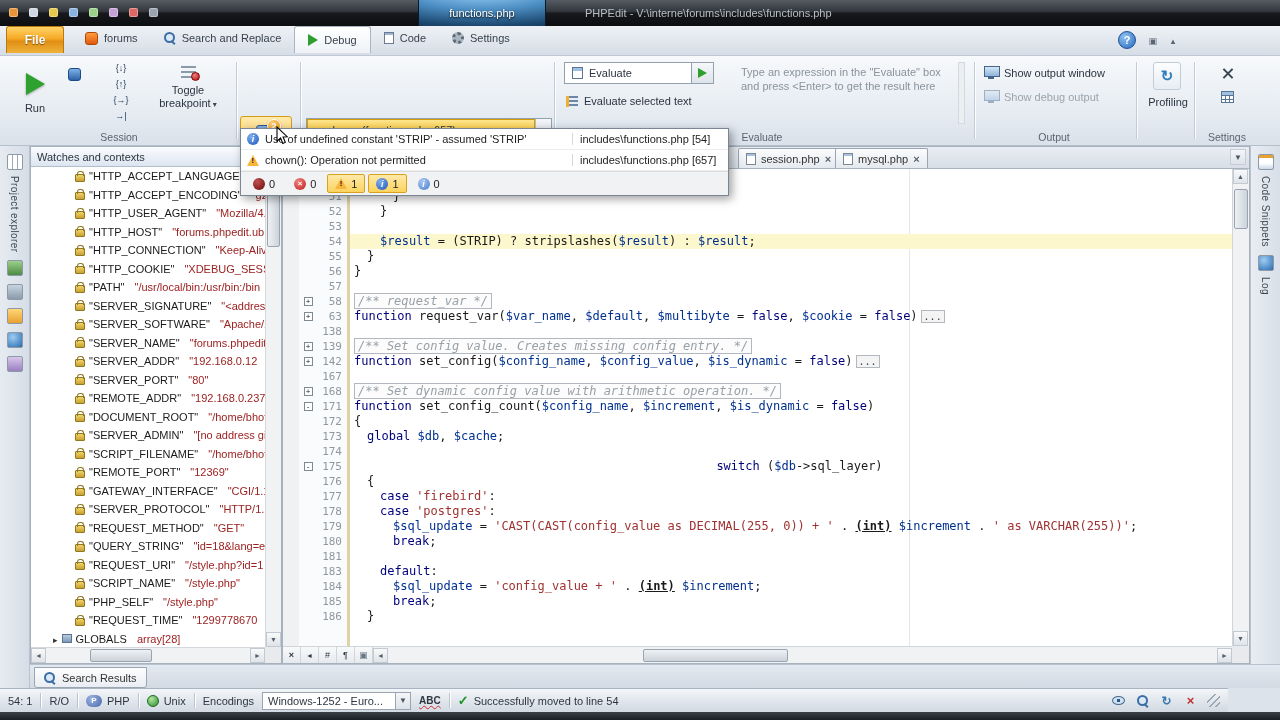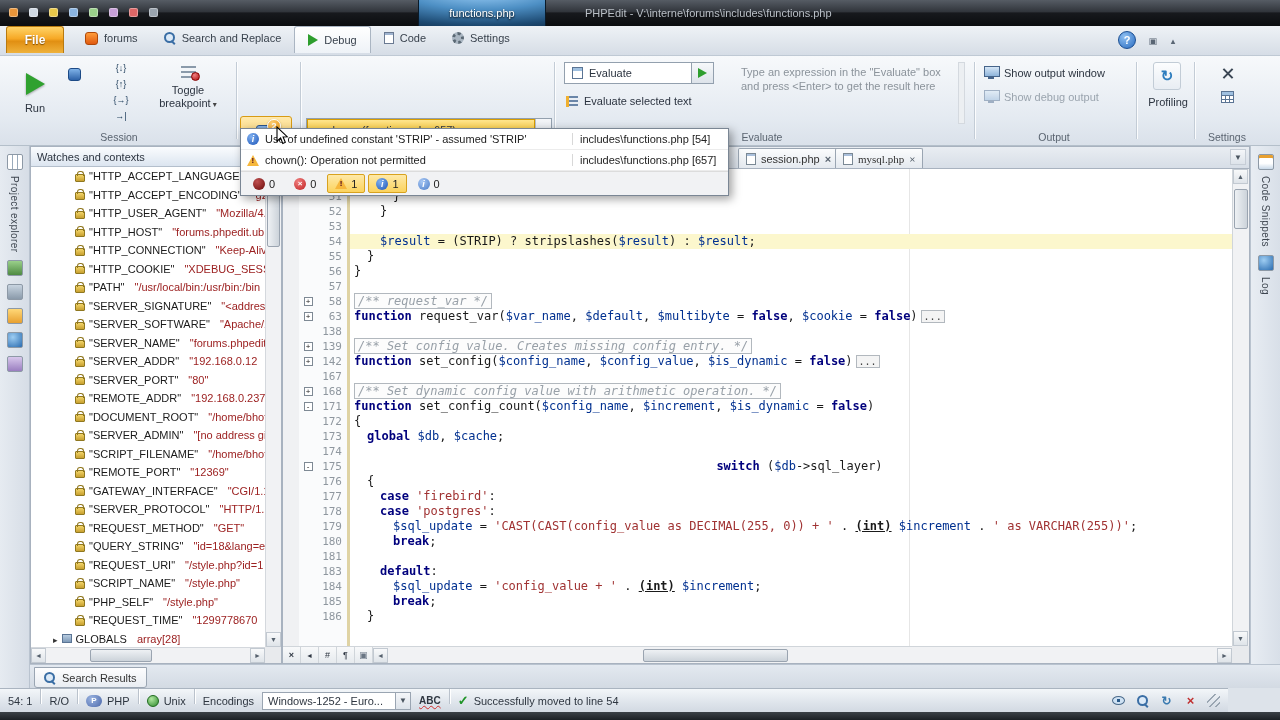--- a/index.html
+++ b/index.html
@@ -167,21 +167,21 @@
   .guide{position:absolute;left:626px;top:0;bottom:0;width:1px;background:#e6e6e6}
   .code-lines{position:absolute;left:0;top:20px;right:0}
   .cline{display:flex;height:15px;line-height:15px;font-family:"DejaVu Sans Mono",monospace;font-size:12px;white-space:pre}
   .bm{width:16px;flex:none}
   .foldm{width:14px;flex:none;display:flex;align-items:center;justify-content:center;margin-left:2px}
   .foldbox{width:9px;height:9px;border:1px solid #7e8994;background:#fff;font-size:8px;line-height:7px;text-align:center;color:#222;font-family:"Liberation Sans",sans-serif}
   .lnum{width:32px;flex:none;text-align:right;padding-right:5px;color:#8f979f;font-size:11px}
   .csep{width:3px;flex:none}
   .ltext{flex:1;color:#1a1a1a}
   .cline.hl .ltext{background:#fcf7cd}
-  .sg-k{color:#00007d;font-weight:bold}
+  .sg-k{color:#00007d;font-weight:normal}
   .sg-v{color:#003090}
   .sg-s{color:#a03232}
   .sg-c{color:#8a98a8;font-style:italic}
   .sg-p{color:#1a1a1a}
   .sg-cast{color:#1a1a1a;font-weight:bold;text-decoration:underline}
   .sg-foldc{color:#98a0a8;font-style:italic;border:1px solid #b2b8be;background:#fcfcfc;padding:0 3px}
   .sg-dots{border:1px solid #b2b8be;background:#f4f4f4;color:#444;padding:0 2px;margin-left:3px;font-size:10px}
   .evs{position:absolute;right:0;top:22px;width:17px;bottom:17px;background:#f1f2f4;border-left:1px solid #d0d5da}
   .ehs{position:absolute;left:0;bottom:0;right:17px;height:17px;background:#f1f2f4;border-top:1px solid #d0d5da;display:flex;align-items:center}
   .mb{width:18px;height:16px;flex:none;display:flex;align-items:center;justify-content:center;font-size:9px;color:#2c3440;
@@ -198,21 +198,21 @@
     background:linear-gradient(90deg,#e8edf3,#d8dfe8);border-left:1px solid #b9c3cf;display:flex;flex-direction:column;align-items:center}
   .rs-i{width:16px;height:16px;margin-top:8px;border:1px solid #8d99a6;border-radius:2px;flex:none}
   .rsi1{background:linear-gradient(#fff 60%,#c8d8e8);box-shadow:inset 0 3px 0 #e8a030}
   .rsi2{background:radial-gradient(circle at 35% 30%,#9ecdf2,#2a6cb0)}
 
   
   .btmrow{position:absolute;left:30px;top:664px;width:1250px;height:24px;
     background:linear-gradient(#e3e9f0,#d3dae3);border-top:1px solid #b9c3cf}
   .bttab{position:absolute;left:4px;top:2px;height:21px;display:flex;align-items:center;gap:6px;padding:0 9px;
     background:linear-gradient(#fdfdfe,#e9edf2);border:1px solid #9aa5b2;border-radius:0 0 3px 3px;color:#333}
-  .status{position:absolute;left:0;top:688px;width:1228px;height:24px;display:flex;gap:8px;padding:0 8px;
+  .status{position:absolute;left:0;top:688px;width:1228px;height:24px;display:flex;align-items:center;gap:8px;padding:0 8px;
     background:linear-gradient(#f3f6f9,#dee4eb 60%,#d2d9e2);border-top:1px solid #aab4c0;color:#2e3640}
   .ssep{width:1px;height:15px;background:#bac2cc;box-shadow:1px 0 0 #fff;flex:none}
   .sitem{display:flex;align-items:center;gap:5px;white-space:nowrap}
   .i-php{width:16px;height:12px;border-radius:6px;background:radial-gradient(circle at 35% 30%,#9ab4e2,#4a66a8);
     color:#fff;font-size:8px;font-weight:bold;display:flex;align-items:center;justify-content:center}
   .i-php::before{content:"P"}
   .i-globe{width:12px;height:12px;border-radius:50%;background:radial-gradient(circle at 35% 30%,#b0e8a0,#2e8a2e);border:1px solid #1e6a1e}
   .enc{width:134px;height:18px;background:#fff;border:1px solid #9aa5b2;display:flex;align-items:center;padding:0 5px;white-space:nowrap;overflow:hidden}
   .encdd{width:16px;height:18px;margin-left:-1px;background:linear-gradient(#f4f6f9,#dde3ea);border:1px solid #9aa5b2;
     display:flex;align-items:center;justify-content:center;font-size:8px;color:#4a5560}
@@ -578,21 +578,21 @@
   </div>
 
   <div class="editor">
     <div class="etabs" id="etabs-c">
       <span class="etab-dd">▼</span>
     <div class="etab" style="left: 455px;">
           <span class="i-page"></span>
           <span>session.php</span>
           <span class="etab-x"></span>
         </div>
-        <div class="etab" style="left: 552px; font-family: Liberation Serif, serif;">
+        <div class="etab" style="left: 552px;">
           <span class="i-page"></span>
           <span>mysql.php</span>
           <span class="etab-x"></span>
         </div>
       </div>
     <div class="codewrap">
       <div class="colbg cb1"></div>
       <div class="colbg cb2"></div>
       <div class="colbg cb3"></div>
       <div class="guide"></div>

